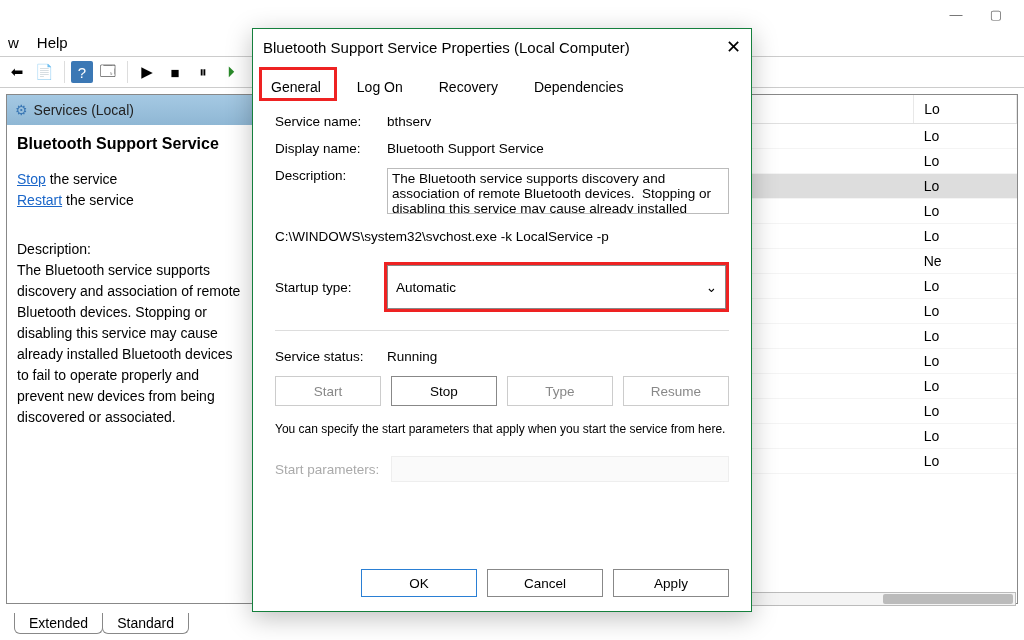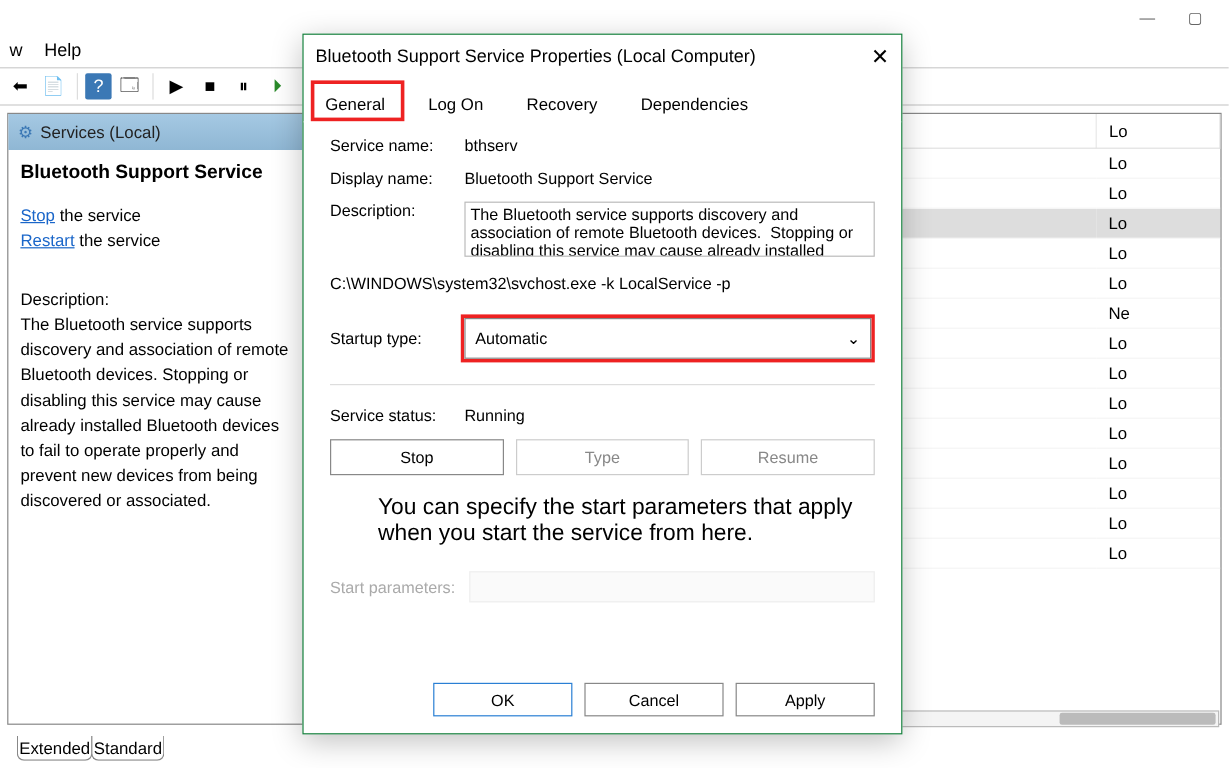--- a/index.html
+++ b/index.html
@@ -20,41 +20,41 @@
   .detail h3 { margin:0 0 16px 0; font-size:16px; font-weight:bold;}
   .detail a { color:#1a66c9; text-decoration:underline; }
   .detail p { margin:0; line-height:1.5;}
   .desc { margin-top:28px;}
   .rightpane { flex:1; overflow:hidden; position:relative;}
   table.services { width:100%; border-collapse:collapse; font-size:14px;}
   table.services th { text-align:left; font-weight:400; padding:6px 10px; border-right:1px solid #e8e8e8; background:#fff; border-bottom:1px solid #e0e0e0;}
   table.services td { padding:4px 10px; white-space:nowrap; overflow:hidden; text-overflow:ellipsis; border-bottom:1px solid #f4f4f4;}
   table.services tr.sel td { background:#ddd;}
   .bottomtabs { position:absolute; left:14px; bottom:6px; display:flex; font-size:14px;}
-  .tab { padding:2px 1px; border:1px solid #888; border-top:none; background:#fff; border-radius:0 0 6px 6px; margin-right:-1px;}
+  .tab { padding:2px 14px; border:1px solid #888; border-top:none; background:#fff; border-radius:0 0 6px 6px; margin-right:-1px;}
   
   .dialog { position:absolute; left:252px; top:28px; width:500px; height:584px; background:#fff; border:1px solid #15803d; box-shadow:0 6px 24px rgba(0,0,0,.25); z-index:50;}
   .dlg-title { display:flex; align-items:center; height:36px; padding:0 10px; font-size:15px;}
   .dlg-title .spacer{flex:1;}
   .dlg-tabs { display:flex; padding:0 8px; gap:16px; border-bottom:1px solid #fff; font-size:14px; position:relative; margin-top:8px;}
   .dlg-tabs .tabbtn{ padding:6px 10px;}
   .dlg-tabs .hl { position:absolute; left:6px; top:-6px; width:78px; height:34px; border:3px solid #e22; pointer-events:none;}
   .dlg-body { padding:12px 22px; font-size:13.5px;}
   .row { display:flex; margin-bottom:12px;}
   .row .label{ width:112px; flex-shrink:0;}
   .row .val{ flex:1;}
   textarea.descbox { width:100%; height:46px; resize:none; font-family:inherit; font-size:13.5px; border:1px solid #bbb; padding:2px 4px; overflow-y:hidden;}
   .path{ margin:6px 0 18px 0;}
-  .dropdown{ width:100%; height:34px; border:1px solid #888; padding:0 8px; font-size:13.5px; background:#fff; display:flex; align-items:center; justify-content:space-between;}
+  .dropdown{ width:100%; height:44px; border:1px solid #888; padding:0 8px; font-size:13.5px; background:#fff; display:flex; align-items:center; justify-content:space-between;}
   .hl2 { border:3px solid #e22; padding:0; margin-left:-3px;}
   .divider{height:1px; background:#ddd; margin:18px 0;}
   .btnrow { display:flex; gap:10px; margin:10px 0 16px 0;}
   .btnrow button{ flex:1; height:30px; border:1px solid #ccc; background:#fff; color:#888; font-size:13.5px;}
   .btnrow button.enabled{ color:#000; border-color:#888;}
-  .note{ font-size:19px; margin-bottom:20px;margin-left:40px;}
+  .note{ font-size:12px; margin-bottom:20px;}
   .paramrow{ display:flex; align-items:center; gap:12px; color:#aaa;}
   .paramrow input{ flex:1; height:26px; border:1px solid #eee; background:#fafafa;}
   .dlg-footer{ position:absolute; bottom:14px; right:22px; display:flex; gap:10px;}
   .dlg-footer button{ width:116px; height:28px; border:1px solid #888; background:#fff; font-size:13.5px;}
   .dlg-footer button.primary{ border:1.5px solid #2a7fd4;}
   .hscroll{position:absolute; bottom:34px; left:262px; right:8px; height:14px; border:1px solid #bbb; background:#f4f4f4;}
   .hscroll .thumb{position:absolute; right:2px; top:1px; height:10px; width:130px; background:#bbb; border-radius:2px;}
 </style>
 </head>
 <body>
@@ -244,20 +244,21 @@
           <span>⌄</span>
         </div>
       </div>
     </div>
     <div class="divider"></div>
     <div class="row">
       <div class="label">Service status:</div>
       <div class="val">Running</div>
     </div>
     <div class="btnrow">
+      <button>Start</button>
       <button class="enabled">Stop</button>
       <button>Type</button>
       <button>Resume</button>
     </div>
     <div class="note">You can specify the start parameters that apply when you start the service from here.</div>
     <div class="paramrow">
       <span>Start parameters:</span>
       <input disabled="" style="">
     </div>
   </div>

